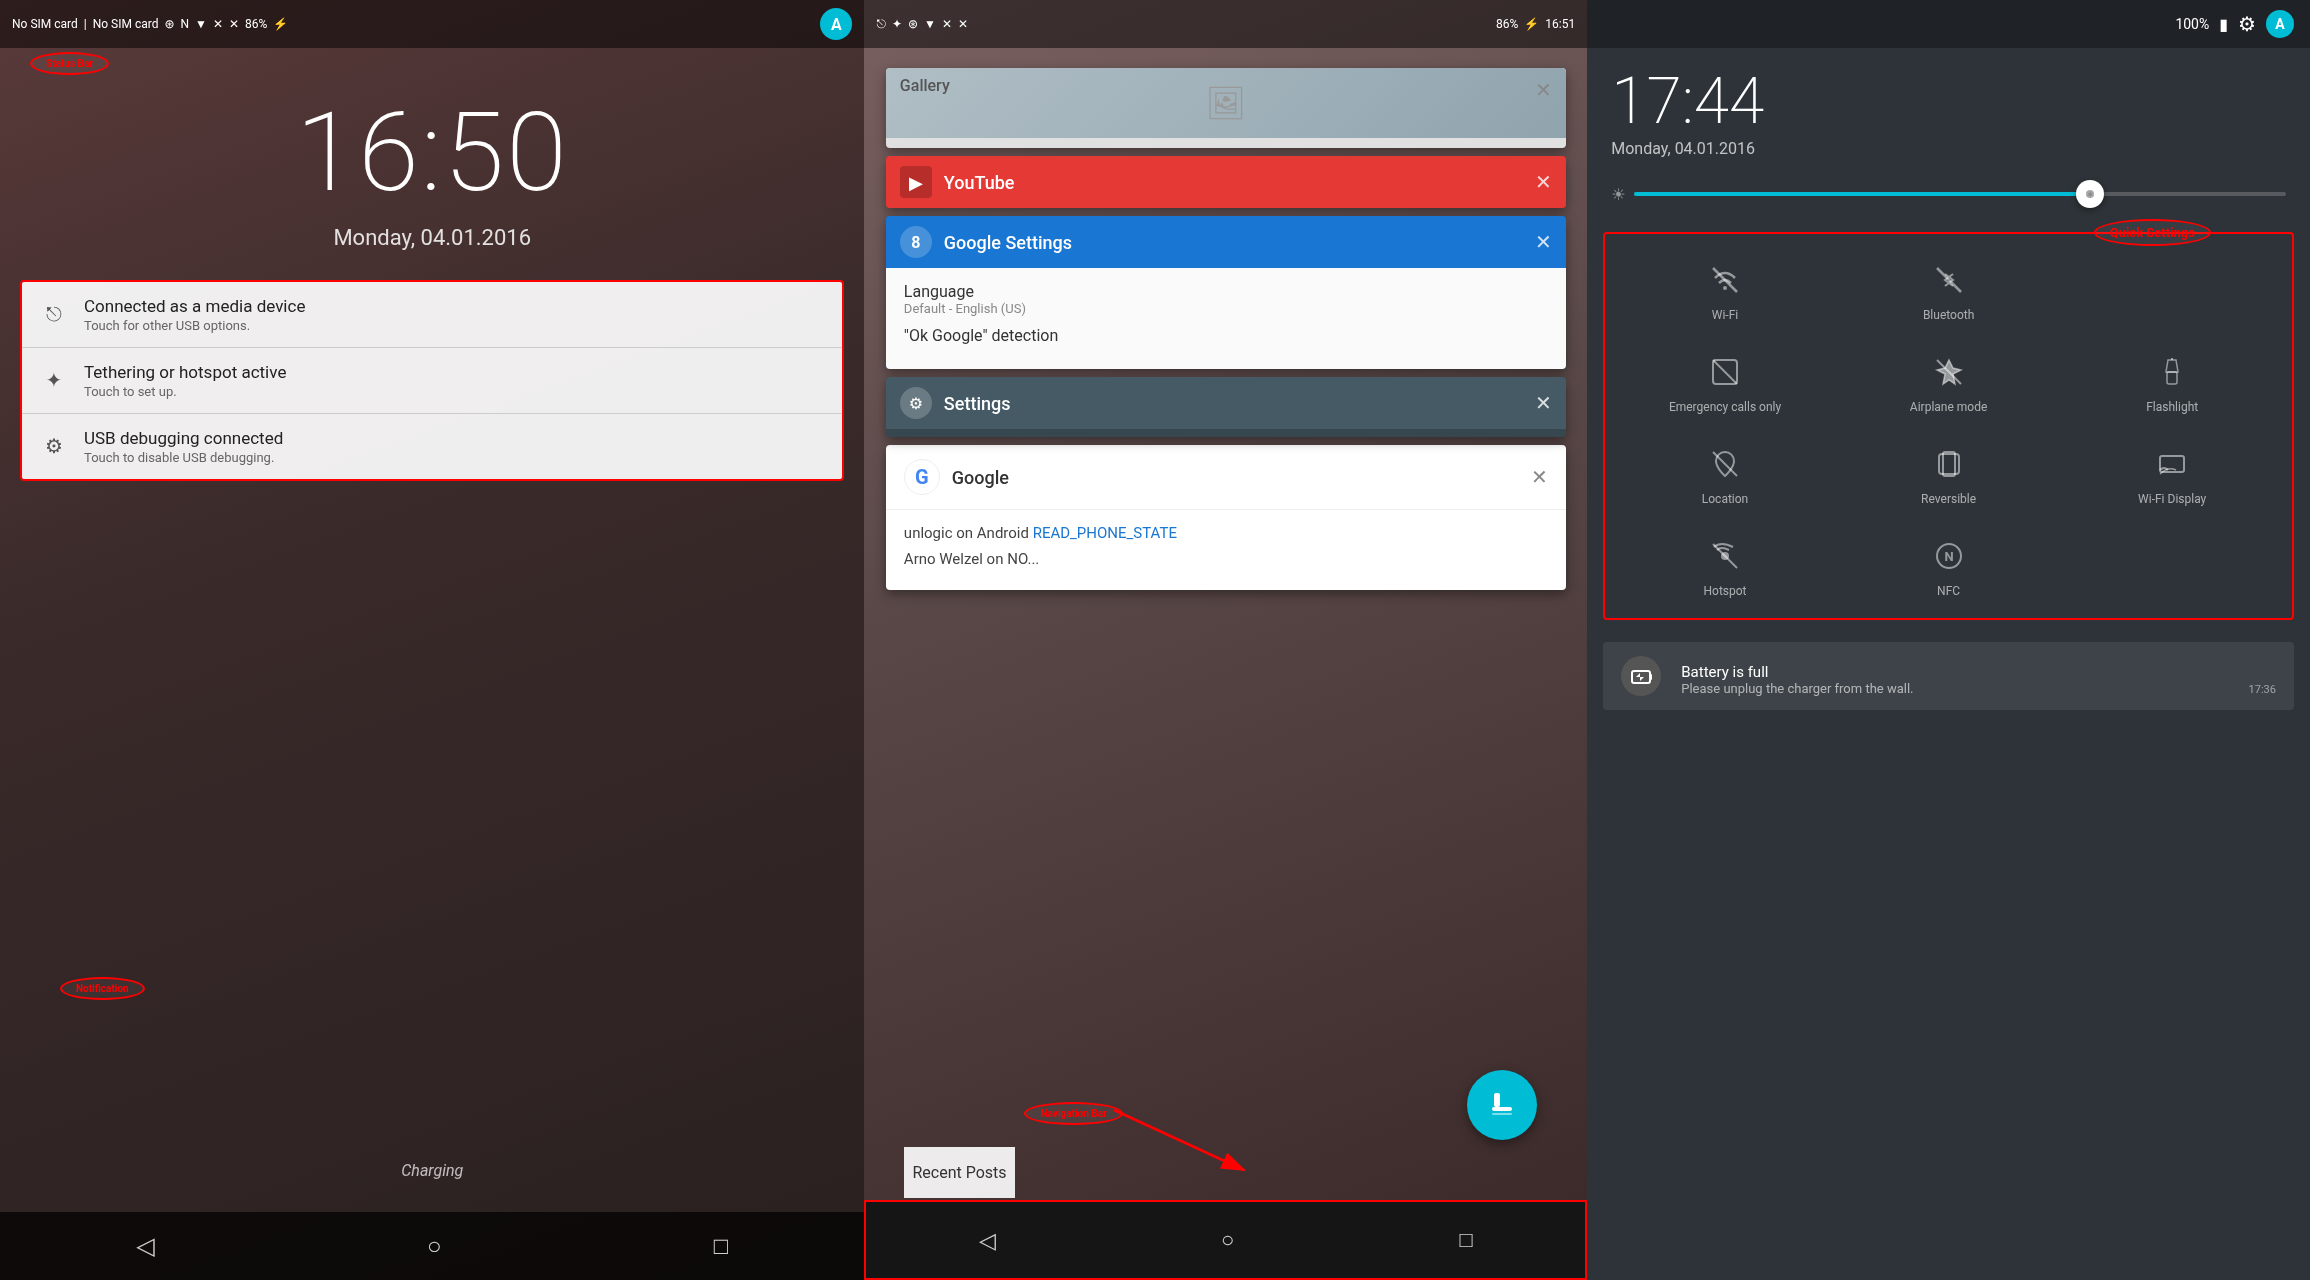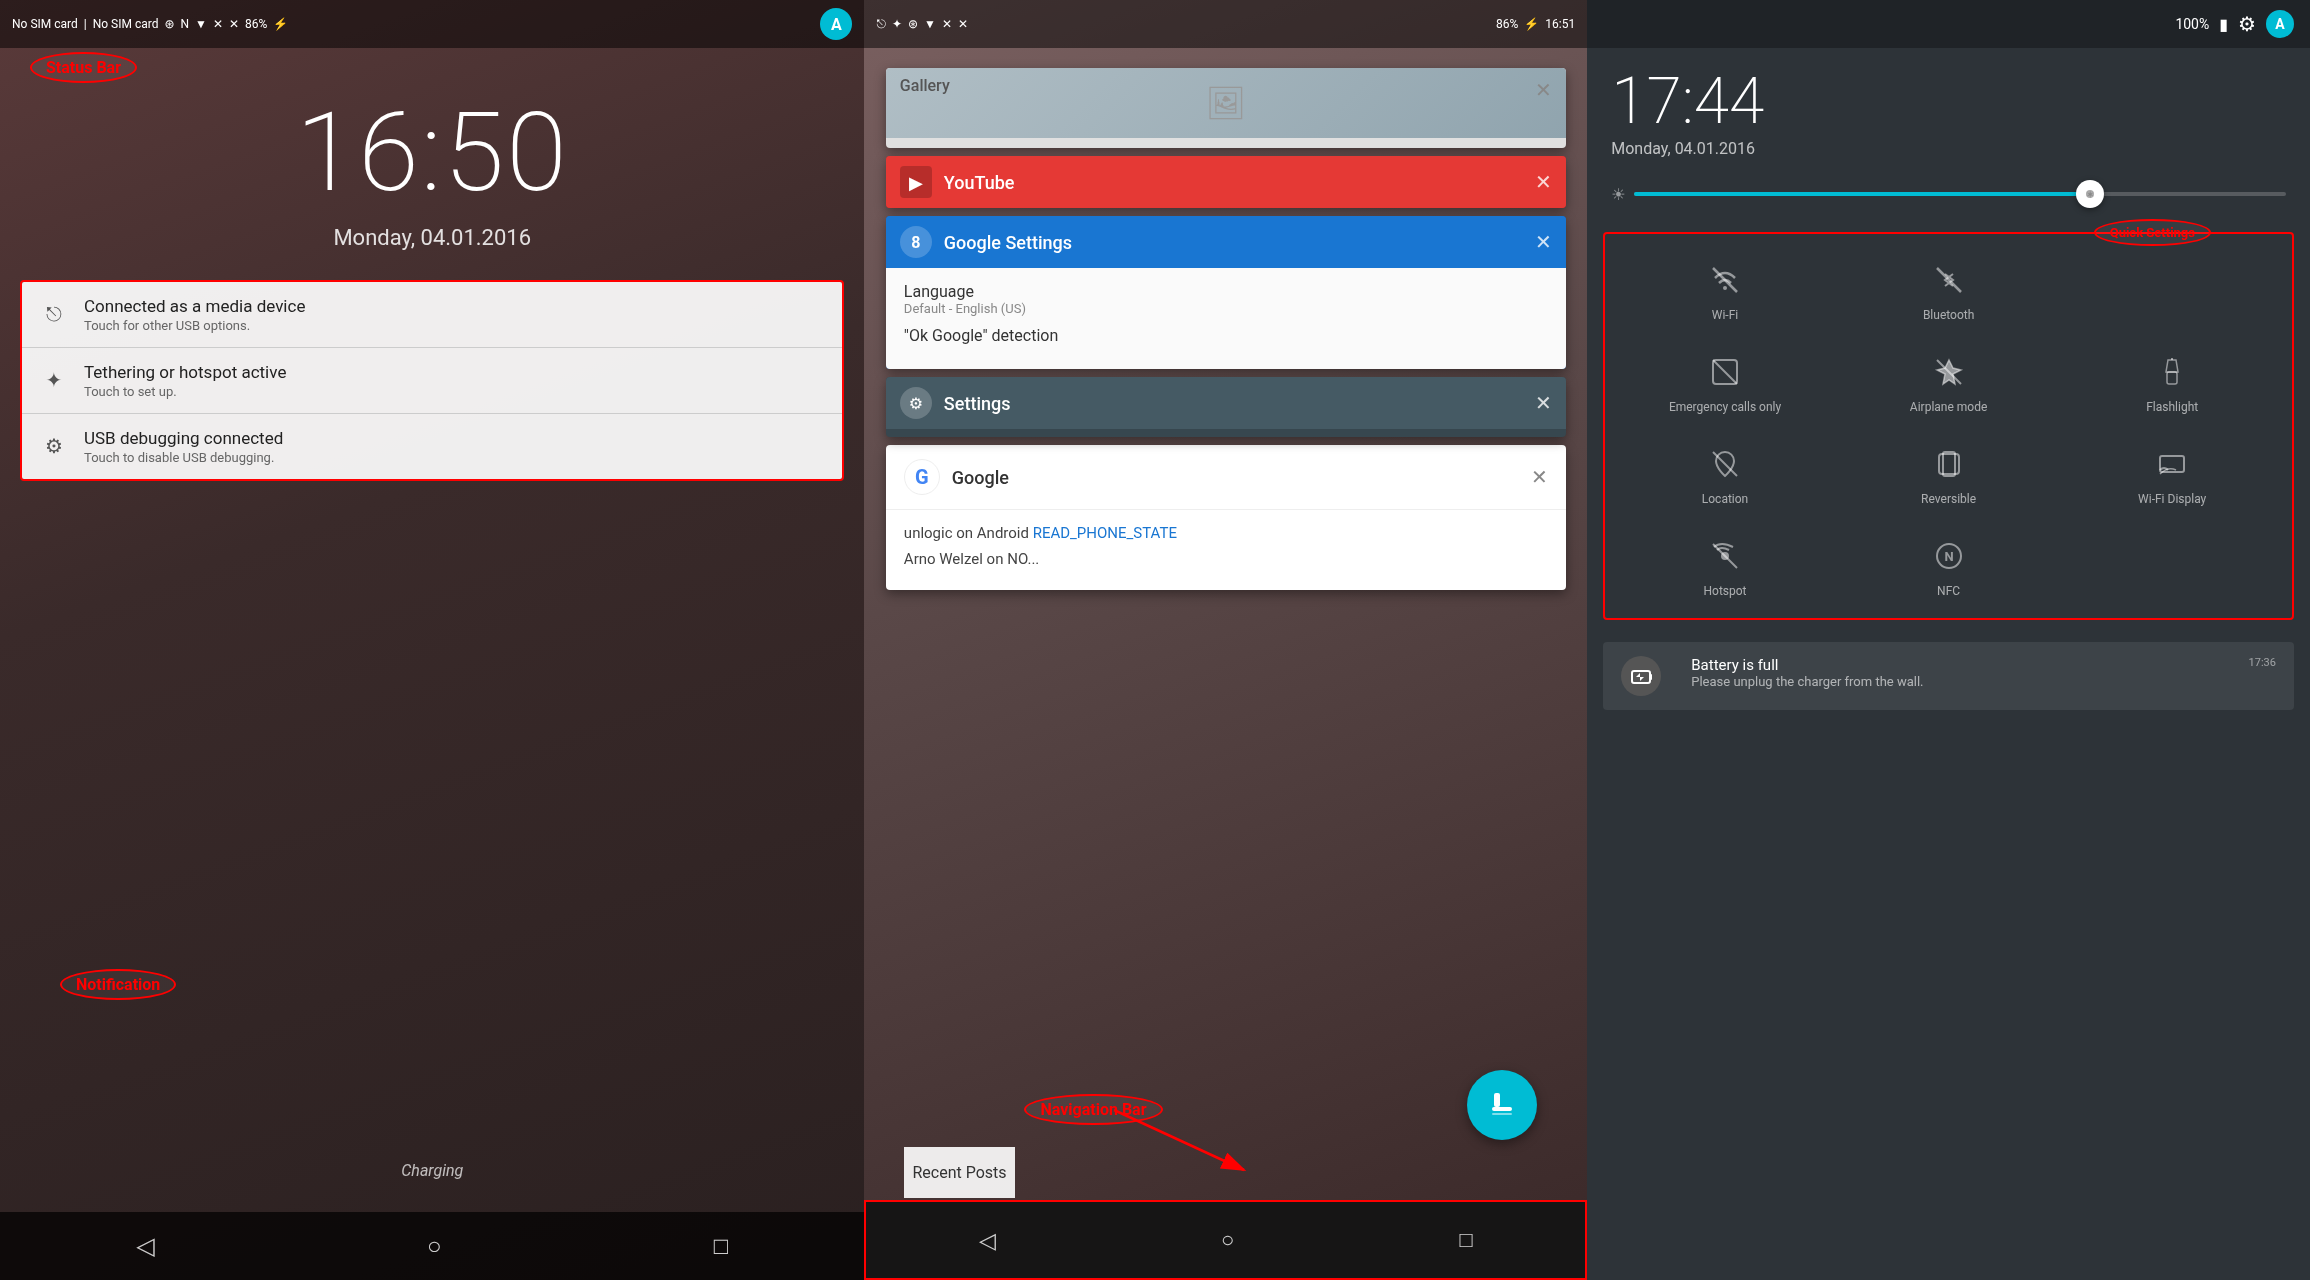--- a/index.html
+++ b/index.html
@@ -76,21 +76,21 @@
       position: absolute;
       top: 52px;
       left: 30px;
     }
 
     .red-oval {
       border: 2.5px solid red;
       border-radius: 50%;
       padding: 4px 14px;
       color: red;
-      font-size: 16px;
+      font-size: 10px;
       font-weight: bold;
       background: rgba(255,255,255,0.05);
       display: inline-block;
     }
 
     .notifications-area {
       margin: 30px 20px 0 20px;
       border: 2.5px solid red;
       border-radius: 4px;
     }
@@ -425,22 +425,22 @@
       top: -15px;
       right: 81px;
     }
 
     .battery-notification {
       margin: 12px 16px;
       background: #3d4348;
       border-radius: 4px;
       padding: 14px 18px;
       display: flex;
-      align-items: flex-start;
-      gap: 30px;
+      align-items: flex-end;
+      gap: 20px;
     }
     .battery-notif-icon {
       width: 40px;
       height: 40px;
       background: #555;
       border-radius: 50%;
       display: flex;
       align-items: center;
       justify-content: center;
       color: white;

